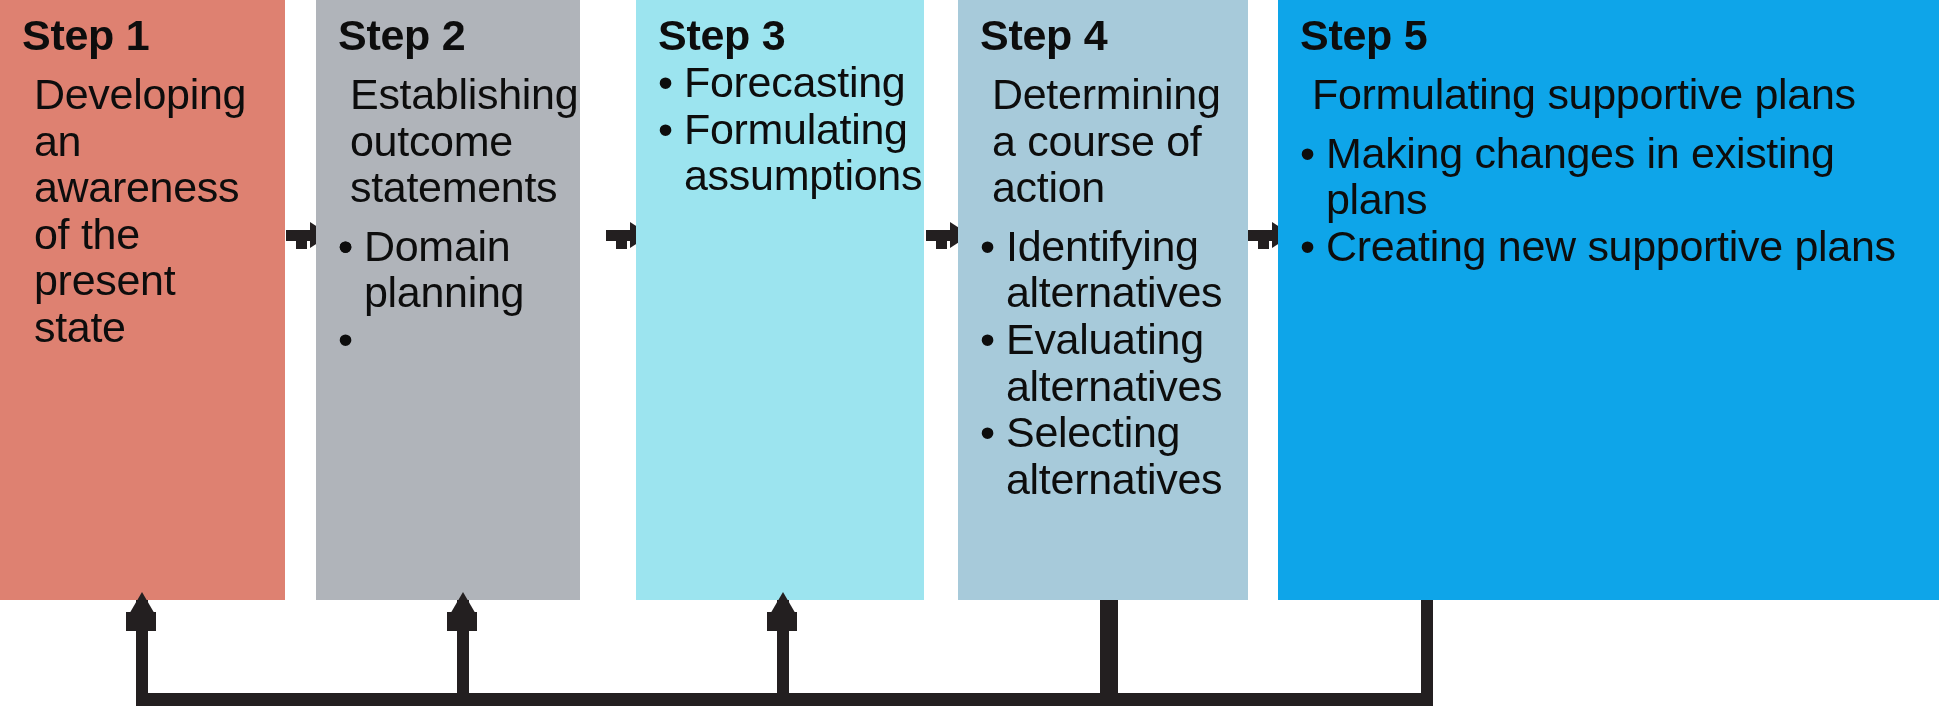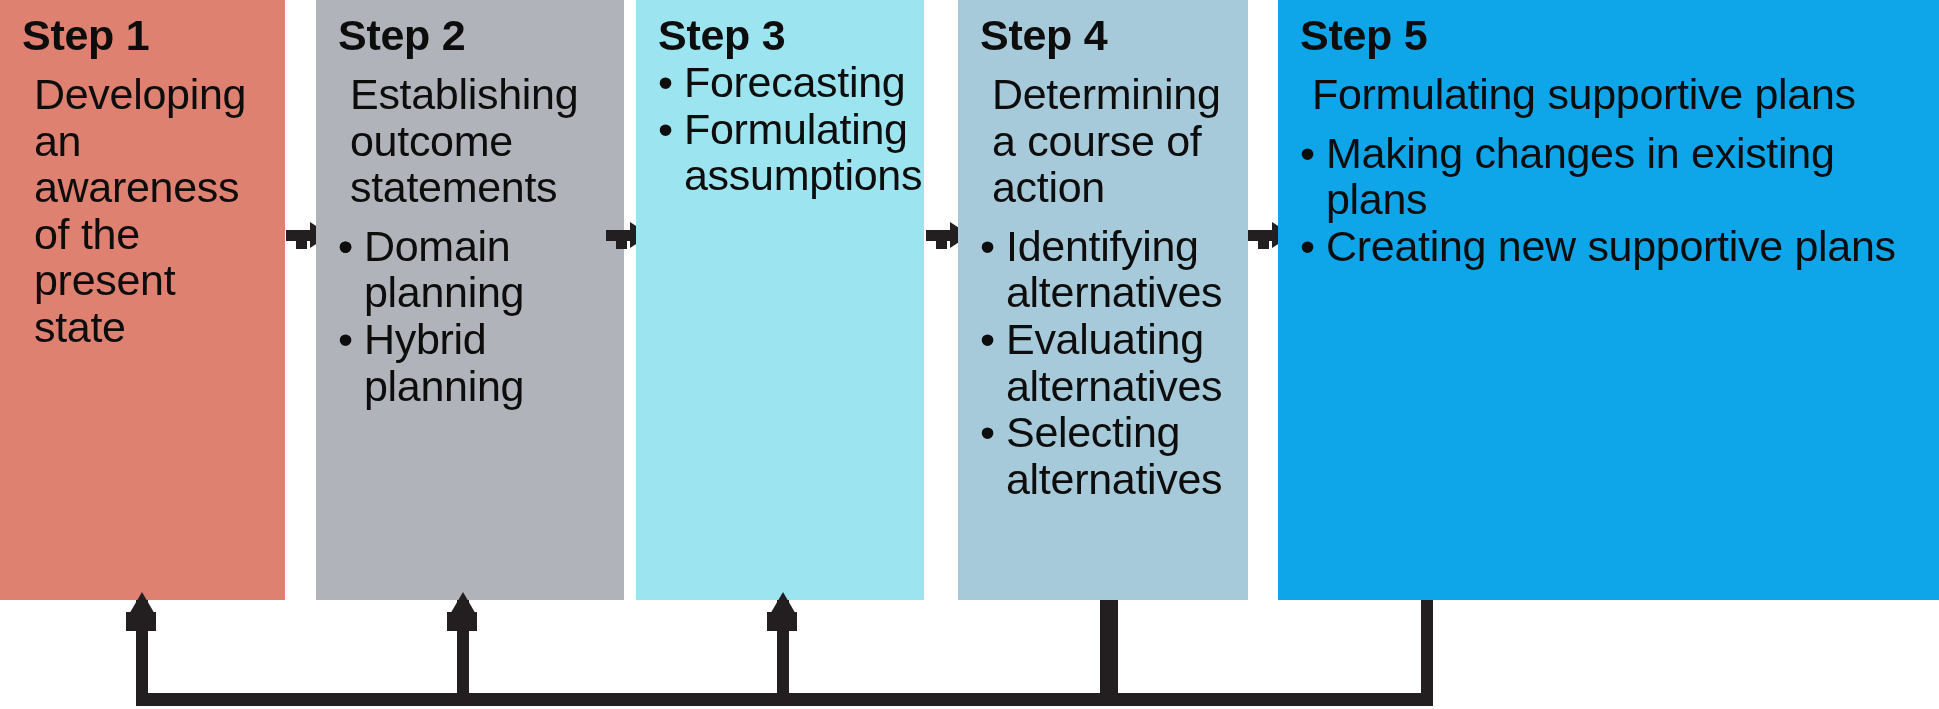--- a/index.html
+++ b/index.html
@@ -123,27 +123,27 @@
     <div class="step-lead">Developing an awareness of the present state</div>
     <ul class="bullet-list"></ul>
   </div>
 
   <div class="h-arrow" style="left:286px;">
     <div class="shaft"></div>
     <div class="stub"></div>
     <div class="head"></div>
   </div>
 
-  <div class="step-box" style="left: 316px; width: 308px; background: rgb(176, 180, 186);">
+  <div class="step-box" style="left: 316px; width: 264px; background: rgb(176, 180, 186);">
     <div class="step-title">Step 2</div>
     <div class="step-lead">Establishing outcome statements</div>
     <ul class="bullet-list">
         <li class="bullet-item"><span class="dot">•</span></li>
         <li class="bullet-item"><span class="dot">•</span><span>Domain planning</span></li>
-        <li class="bullet-item"><span class="dot">•</span><span>Hybrid planning</span></li>
+        <li class="bullet-item"><span class="dot">•</span></li>
       </ul>
   </div>
 
   <div class="h-arrow" style="left:606px;">
     <div class="shaft"></div>
     <div class="stub"></div>
     <div class="head"></div>
   </div>
 
   <div class="step-box" style="left: 636px; width: 288px; background: rgb(156, 228, 239);">

